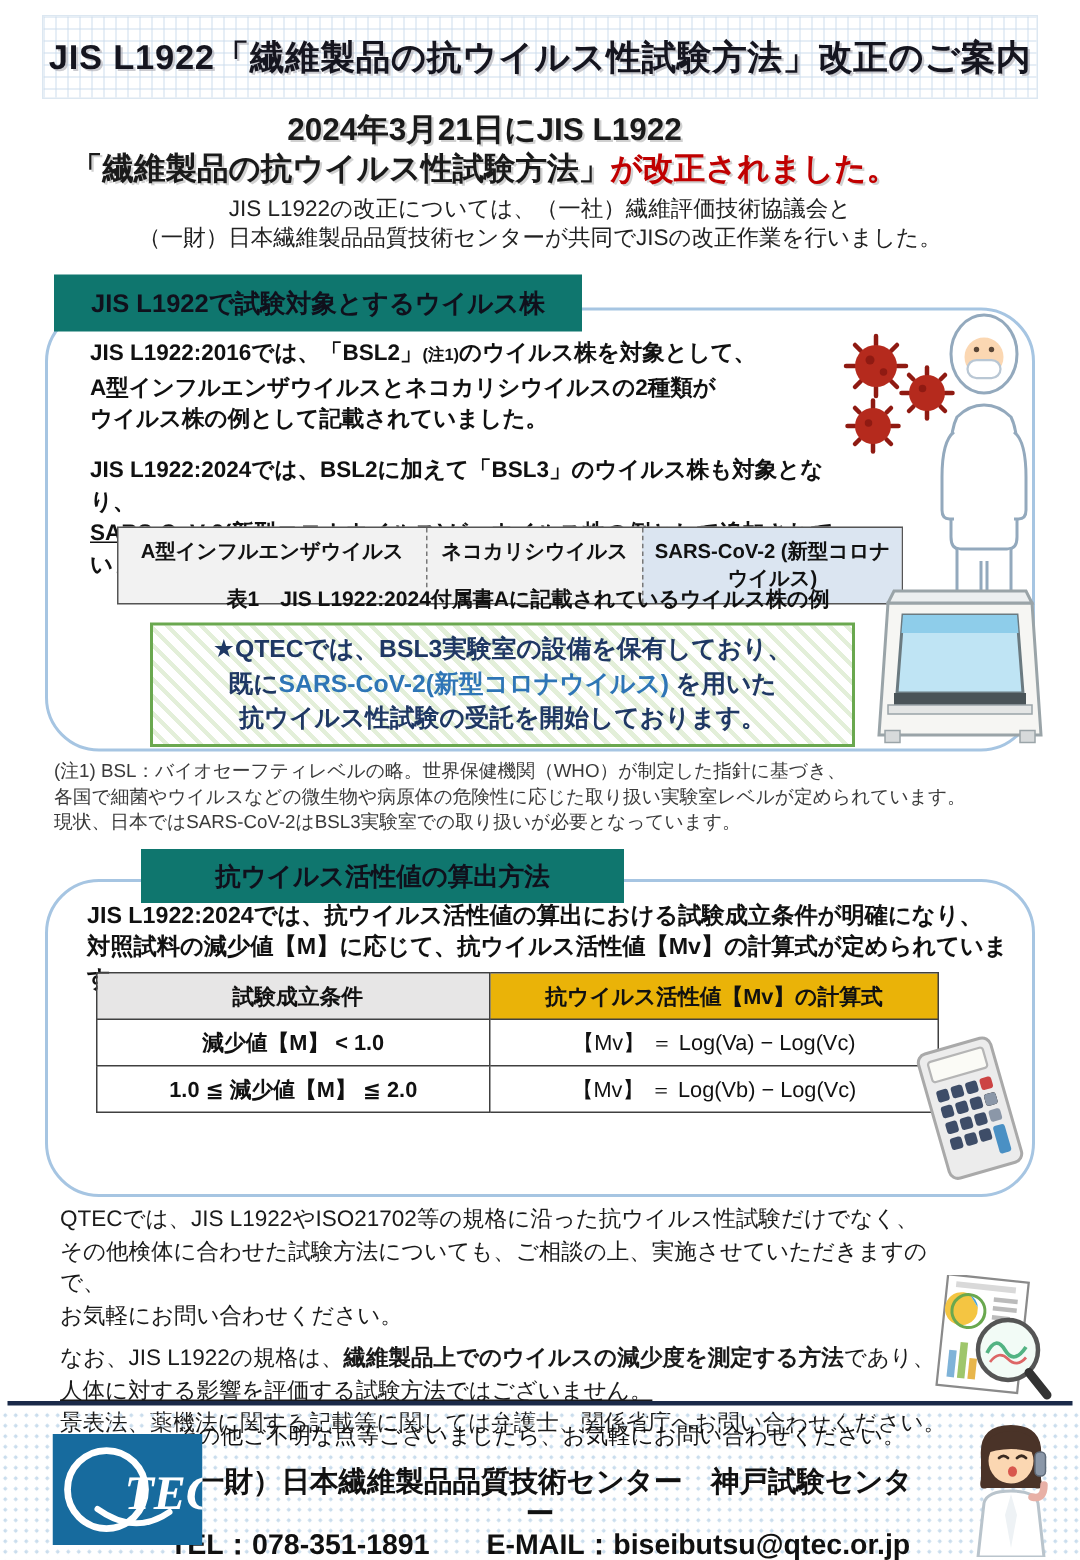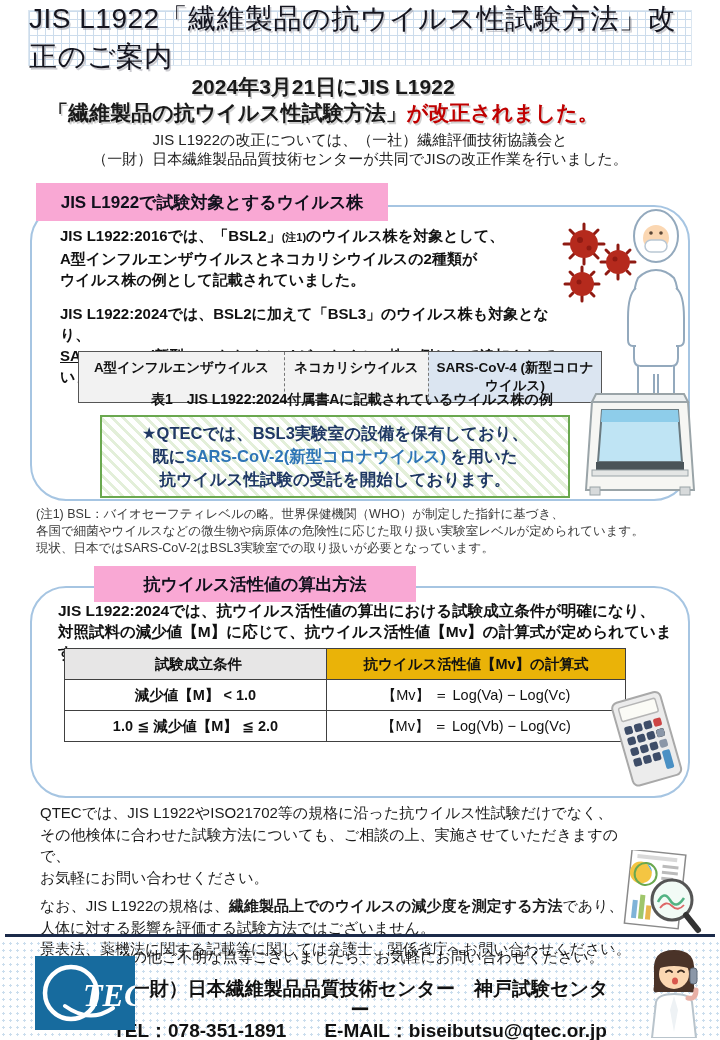--- a/index.html
+++ b/index.html
@@ -11,21 +11,21 @@
   .banner {
     position:absolute; top:10px; left:28px; width:664px; height:56px;
     background-image:
       linear-gradient(#ccdcec 1px, transparent 1px),
       linear-gradient(90deg, #ccdcec 1px, transparent 1px);
     background-size:8px 8px;
     border:1px solid #dce7f1;
     display:flex; align-items:center; justify-content:center;
   }
   .banner-title {
-    font-size:28px; font-weight:normal; color:#15151f; letter-spacing:0.5px;
+    font-size:23px; font-weight:bold; color:#15151f; letter-spacing:0.5px;
     text-shadow:1.5px 1.5px 0 rgba(160,160,170,0.55);
   }
 
   
   .headline { position:absolute; top:74px; left:0; width:646px; text-align:center;
     font-size:21px; font-weight:bold; line-height:26px;
     text-shadow:1.5px 1.5px 0 rgba(150,150,150,0.45); }
   .headline .red { color:#c00000; }
 
   .intro { position:absolute; top:130px; left:0; width:720px; text-align:center;
@@ -35,21 +35,21 @@
   .section { position:absolute; left:30px; width:660px; }
   .sec1 { top:183px; height:318px; }
   .sec2 { top:566px; height:232px; }
   .section-body {
     position:absolute; left:0; right:0; bottom:0; background:#fff;
     border:2.5px solid #a6c5e2; border-radius:36px;
   }
   .sec1 .section-body { top:22px; }
   .sec2 .section-body { top:20px; }
   .section-tab {
-    position:absolute; top:0; height:38px; background:#f9a8d4; z-index:2;
+    position:absolute; top:0; height:38px; background:#0f766e; z-index:2;
     display:flex; align-items:center; justify-content:center;
     font-size:17px; font-weight:bold; color:#10101c;
   }
   .sec1 .section-tab { left:6px; width:352px; }
   .sec2 .section-tab { left:64px; width:322px; height:36px; }
 
   
   .s1-text { position:absolute; top:42px; left:30px; width:505px;
     font-size:15px; font-weight:bold; line-height:21px; color:#111; }
   .s1-p2 { margin-top:13px; }
@@ -146,21 +146,21 @@
       </div>
       <div class="s1-p2">
         <div>JIS L1922:2024では、BSL2に加えて「BSL3」のウイルス株も対象となり、</div>
         <div><span class="u">SARS-CoV-2(新型コロナウイルス)</span><span>が、ウイルス株の例として追加されています。</span></div>
       </div>
     </div>
 
     <div class="virus-table">
       <div class="virus-cell vc1">A型インフルエンザウイルス</div>
       <div class="virus-cell vc2">ネコカリシウイルス</div>
-      <div class="virus-cell vc3">SARS-CoV-4 (新型コロナウイルス)</div>
+      <div class="virus-cell vc3">SARS-CoV-2 (新型コロナウイルス)</div>
     </div>
     <div class="table1-caption">表1　JIS L1922:2024付属書Aに記載されているウイルス株の例</div>
 
     <div class="qtec-box">
       <div>★QTECでは、BSL3実験室の設備を保有しており、</div>
       <div><span>既に</span><span class="blue">SARS-CoV-2(新型コロナウイルス)</span><span> を用いた</span></div>
       <div>抗ウイルス性試験の受託を開始しております。</div>
     </div>
   </div>
 

